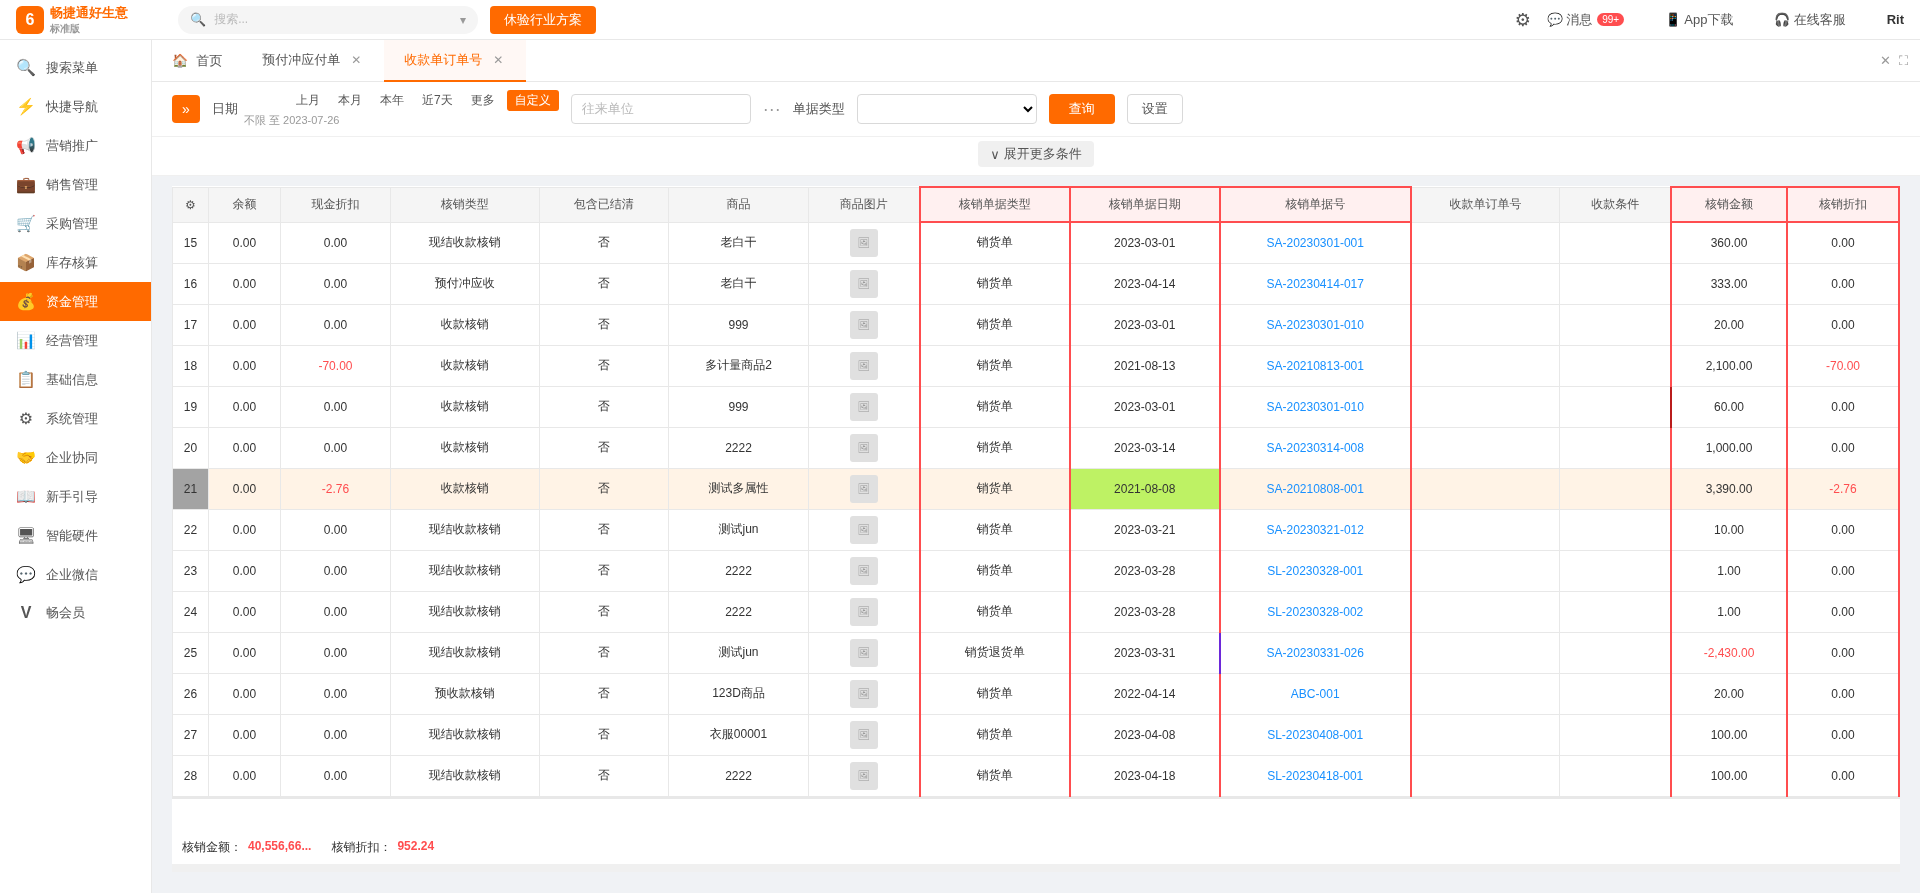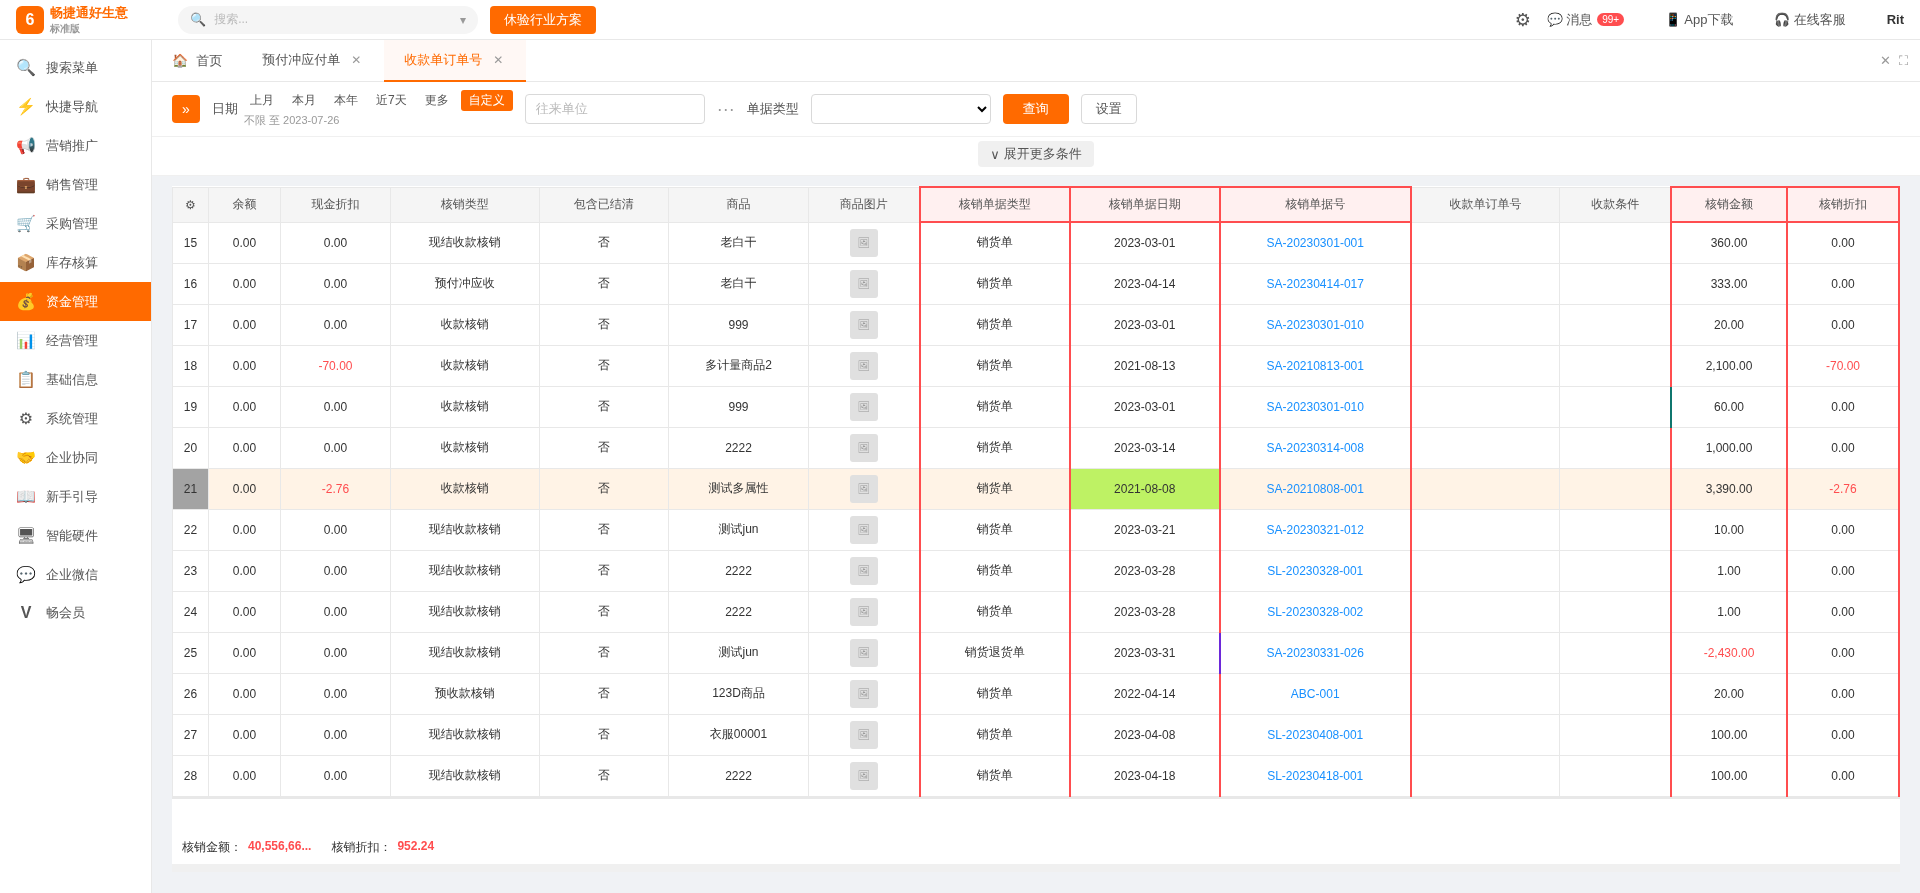--- a/index.html
+++ b/index.html
@@ -183,21 +183,21 @@
       border-radius: 4px;
       cursor: pointer;
       font-size: 14px;
       display: flex; align-items: center; justify-content: center;
     }
     .filter-group {
       display: flex; align-items: center; gap: 6px;
     }
     .filter-label { color: #555; font-size: 13px; }
     .filter-date-links {
-      display: flex; gap: 6px; align-items: flex-end;
+      display: flex; gap: 6px; align-items: flex-end; margin-left: 46px;
     }
     .filter-date-link {
       color: #555; font-size: 12px; cursor: pointer;
       padding: 2px 6px;
     }
     .filter-date-link.custom {
       background: #ff6a00;
       color: #fff;
       border-radius: 3px;
       padding: 2px 8px;
@@ -584,21 +584,21 @@
                 <td style="">否</td>
                 <td style="">999</td>
                 <td style="">
                   <div style="width:28px;height:28px;background:#e0e0e0;border-radius:3px;margin:0 auto;display:flex;align-items:center;justify-content:center;font-size:10px;color:#999;">🖼</div>
                 </td>
                 <td style="border-left:2px solid #ff4d4f;border-right:2px solid #ff4d4f;">销货单</td>
                 <td style="border-left:2px solid #ff4d4f;border-right:2px solid #ff4d4f;">2023-03-01</td>
                 <td style="border-left:2px solid #ff4d4f;border-right:2px solid #ff4d4f;"><span class="link-text">SA-20230301-010</span></td>
                 <td style=""></td>
                 <td style=""></td>
-                <td style="border-left:2px solid #0f766e;border-right:2px solid #ff4d4f;margin-top:16px;"><span style="">60.00</span></td>
+                <td style="border-left:2px solid #b91c1c;border-right:2px solid #ff4d4f;margin-top:16px;"><span style="">60.00</span></td>
                 <td style="border-left:2px solid #ff4d4f;border-right:2px solid #ff4d4f;"><span style="">0.00</span></td>
               </tr>
               <tr>
                 <td style="">20</td>
                 <td style="">0.00</td>
                 <td style=""><span style="">0.00</span></td>
                 <td style="">收款核销</td>
                 <td style="">否</td>
                 <td style="">2222</td>
                 <td style="">

